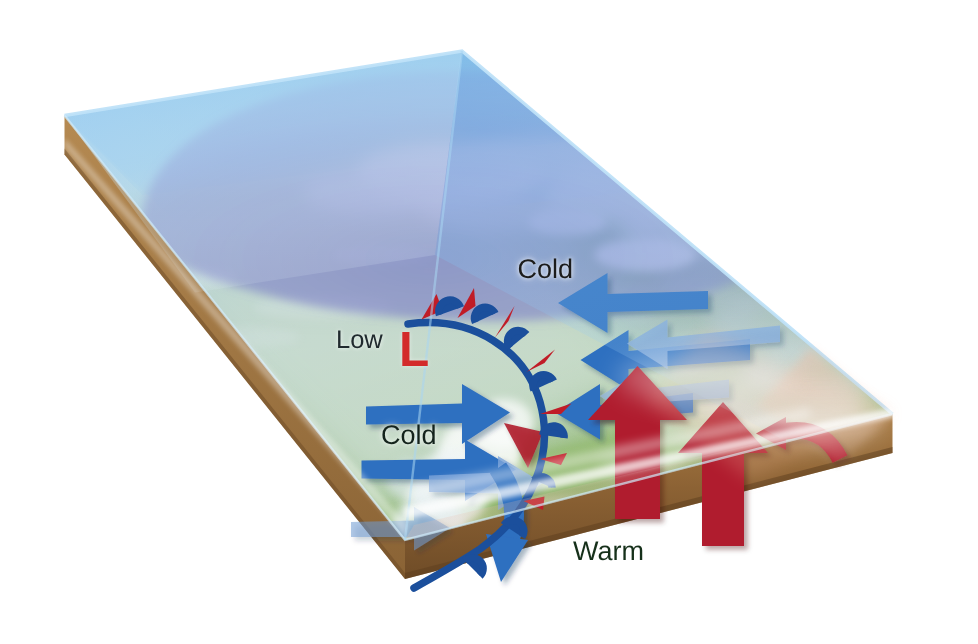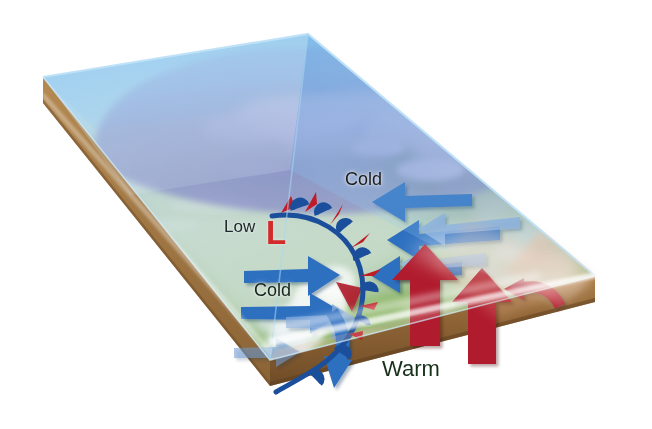--- a/index.html
+++ b/index.html
@@ -64,21 +64,21 @@
     top: 196px;
     font-size: 33px;
     font-weight: 700;
     color: #d32b2b;
     letter-spacing: 0px;
     text-shadow: 0 0 3px rgba(255,255,255,0.5);
   }
   .lbl-warm {
     left: 382px;
     top: 338px;
-    font-size: 22px;
+    font-size: 18px;
     font-weight: 400;
     color: #16301a;
     text-shadow: 0 0 3px rgba(255,255,255,0.8), 0 0 6px rgba(255,255,255,0.5);
   }
 </style>
 </head>
 <body>
 
 <div id="diagram-root">
 

